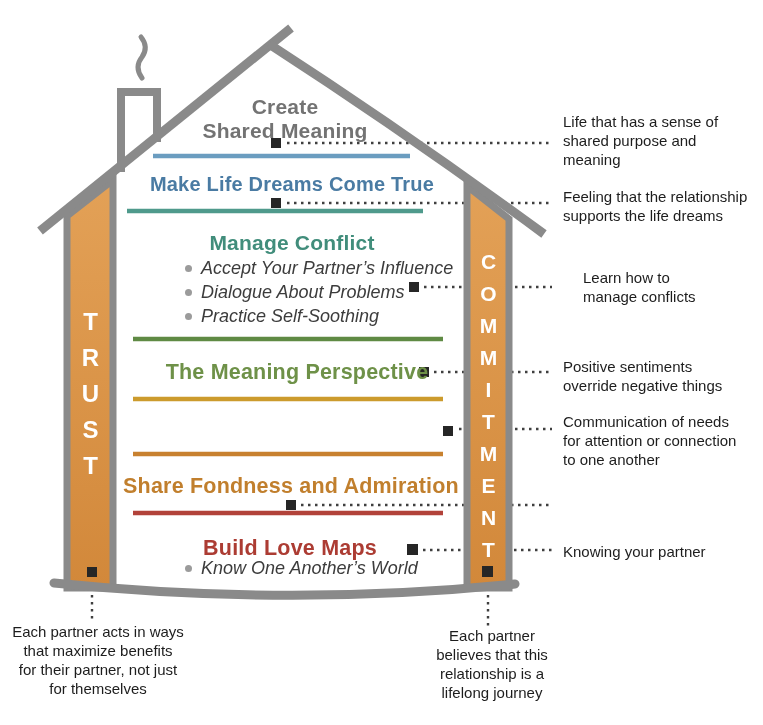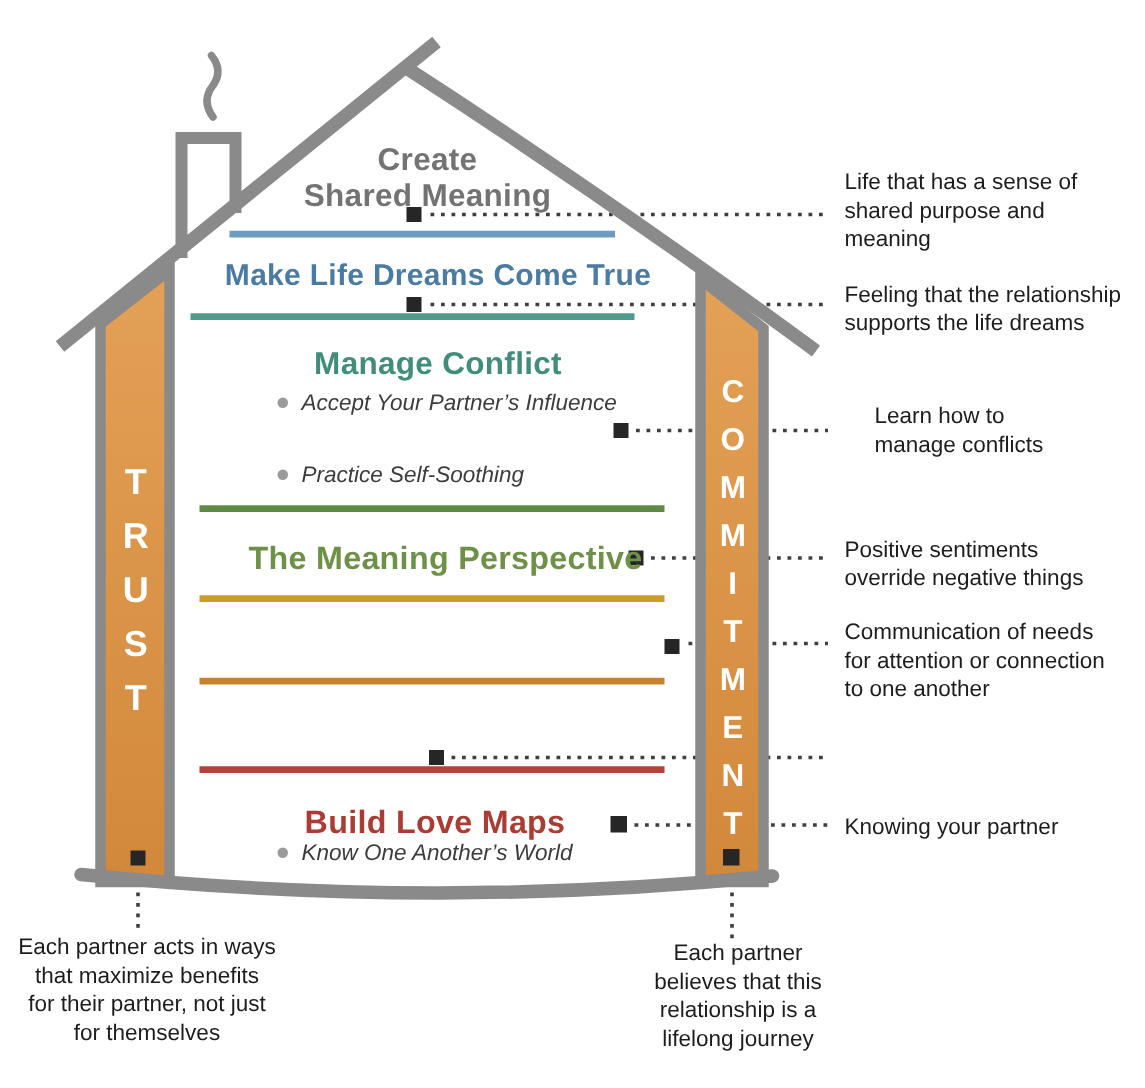--- a/index.html
+++ b/index.html
@@ -7,21 +7,21 @@
     position:relative; width:763px; height:725px; background:#ffffff;
     font-family:"Liberation Sans", sans-serif; overflow:hidden;
   }
   #house-svg { position:absolute; left:0; top:0; }
   .level-title {
     position:absolute; font-weight:bold; text-align:center;
     white-space:pre-line; letter-spacing:.2px;
   }
   .bullet-row { position:absolute; display:flex; align-items:center; gap:9px; height:20px; }
   .bullet-dot { width:7px; height:7px; border-radius:50%; background:#9b9b9b; flex:none; }
-  .bullet-text { font-style:italic; font-size:15px; color:#3c3c3c; white-space:nowrap; }
+  .bullet-text { font-style:italic; font-size:18px; color:#3c3c3c; white-space:nowrap; }
   .note {
     position:absolute; font-size:15px; line-height:19px; color:#1d1d1d;
     white-space:pre-line;
   }
   .note-center { text-align:center; transform:translateX(-50%); }
   .pillar-word {
     position:absolute; writing-mode:vertical-rl; text-orientation:upright;
     color:#ffffff; font-weight:bold; text-align:start;
   }
 </style>
@@ -87,28 +87,33 @@
 Shared Meaning</div>
 
   <div class="level-title" style="left: 112px; top: 173px; width: 360px; font-size: 20px; color: rgb(74, 123, 163);">Make Life Dreams Come True</div>
 
   <div class="level-title" style="left: 112px; top: 231px; width: 360px; font-size: 21px; color: rgb(65, 141, 123);">Manage Conflict</div>
 
   <div class="bullet-row" style="left:185px; top:258px;">
     <span class="bullet-dot"></span>
     <span class="bullet-text">Accept Your Partner’s Influence</span>
   </div>
+  <div class="bullet-row" style="left:185px; top:282px;">
+    <span class="bullet-dot"></span>
+    <span class="bullet-text">Dialogue About Problems</span>
+  </div>
   <div class="bullet-row" style="left:185px; top:306px;">
     <span class="bullet-dot"></span>
     <span class="bullet-text">Practice Self-Soothing</span>
   </div>
 
   <div class="level-title" style="left: 112px; top: 360px; width: 370px; font-size: 21.5px; color: rgb(110, 145, 72);">The Meaning Perspective</div>
 
 
+  <div class="level-title" style="left: 111px; top: 474px; width: 360px; font-size: 21.5px; color: rgb(193, 127, 45);">Share Fondness and Admiration</div>
 
   <div class="level-title" style="left: 110px; top: 536px; width: 360px; font-size: 21.5px; color: rgb(172, 60, 51);">Build Love Maps</div>
 
   <div class="bullet-row" style="left:185px; top:558px;">
     <span class="bullet-dot"></span>
     <span class="bullet-text">Know One Another’s World</span>
   </div>
 
   <div class="pillar-word" style="left:68px; top:308px; width:45px; line-height:45px; font-size:24px; letter-spacing:9px;">TRUST</div>
   <div class="pillar-word" style="left:466px; top:250px; width:44px; line-height:44px; font-size:21px; letter-spacing:9px;">COMMITMENT</div>

